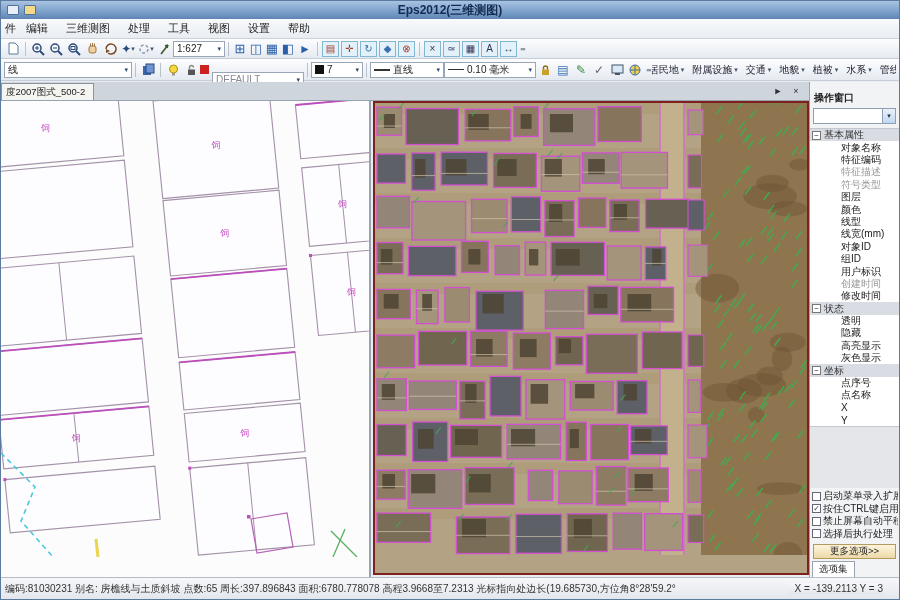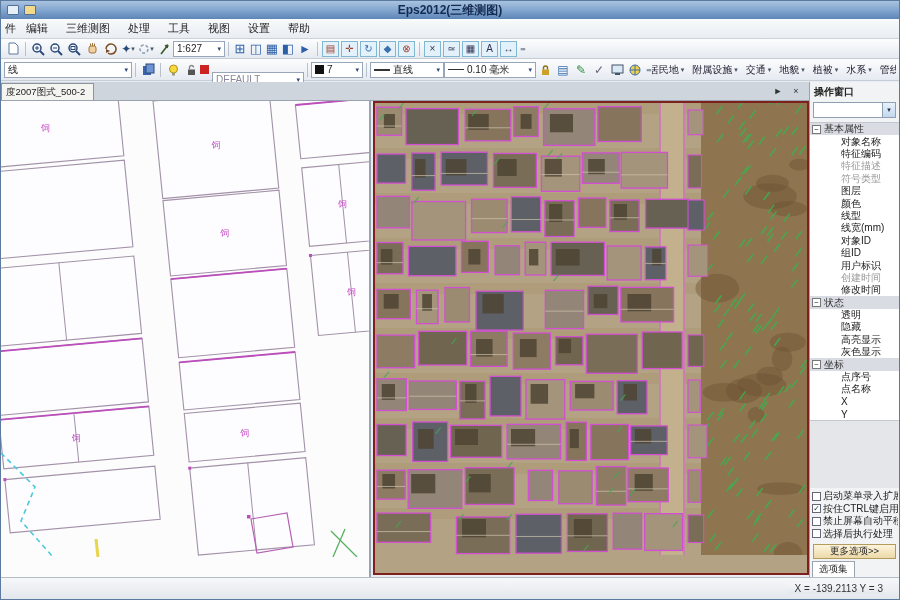--- a/index.html
+++ b/index.html
@@ -62,21 +62,21 @@
   .main { position:absolute; top:81px; bottom:22px; left:0; right:0; }
   .left-pane { position:absolute; left:0; top:19px; width:370px; bottom:0;
     background:#fcfcfc; border-right:2px solid #9aa4b0; overflow:hidden; }
   .center-pane { position:absolute; left:372px; top:19px; width:436px; bottom:2px;
     border:2px solid #7e211c; background:#b3a284; overflow:hidden; }
   .right-pane { position:absolute; right:0; top:0; width:90px; bottom:0;
     background:#f2f3f5; border-left:1px solid #9aa4b0; display:flex; flex-direction:column;
     font-size:10px; overflow:hidden; }
 
   
-  .rp-title { padding:3px 4px 2px 4px; font-weight:bold; color:#222; }
+  .rp-title { padding:9px 4px 2px 4px; font-weight:bold; color:#222; }
   .rp-combo { margin:1px 3px 4px 3px; height:16px; background:#fff;
     border:1px solid #8fa0b5; display:flex; align-items:center; }
   .rp-combo .arr { margin-left:auto; width:13px; height:100%; background:linear-gradient(#e8f1fb,#c2d8ef);
     border-left:1px solid #8fa0b5; font-size:7px; color:#234; display:flex; align-items:center; justify-content:center; }
   .plist { background:#fff; border-top:1px solid #c2c8d0; }
   .prow { height:12.4px; display:flex; align-items:center; padding-left:31px;
     white-space:nowrap; overflow:hidden; color:#1a1a1a; }
   .prow.grp { background:#d9dde3; padding-left:2px; color:#333; }
   .prow.m { color:#999; }
   .grpbox { width:9px; height:9px; border:1px solid #777; background:#fff; font-size:8px;
@@ -790,15 +790,16 @@
           </div>
       </div>
       <div class="morebtn">更多选项&gt;&gt;</div>
       <div class="rp-tab">
         <span class="t">选项集</span>
       </div>
     </div>
   </div>
 
   <div class="statusbar">
+    <span class="sleft">编码:81030231 别名: 房檐线与土质斜坡 点数:65 周长:397.896843 面积:6780.778078 高程3.9668至7.2313 光标指向处边长(19.685730,方位角8°28'59.2°</span>
     <span class="sright">X = -139.2113 Y = 3</span>
   </div>
 </div>
 
 </body></html>

